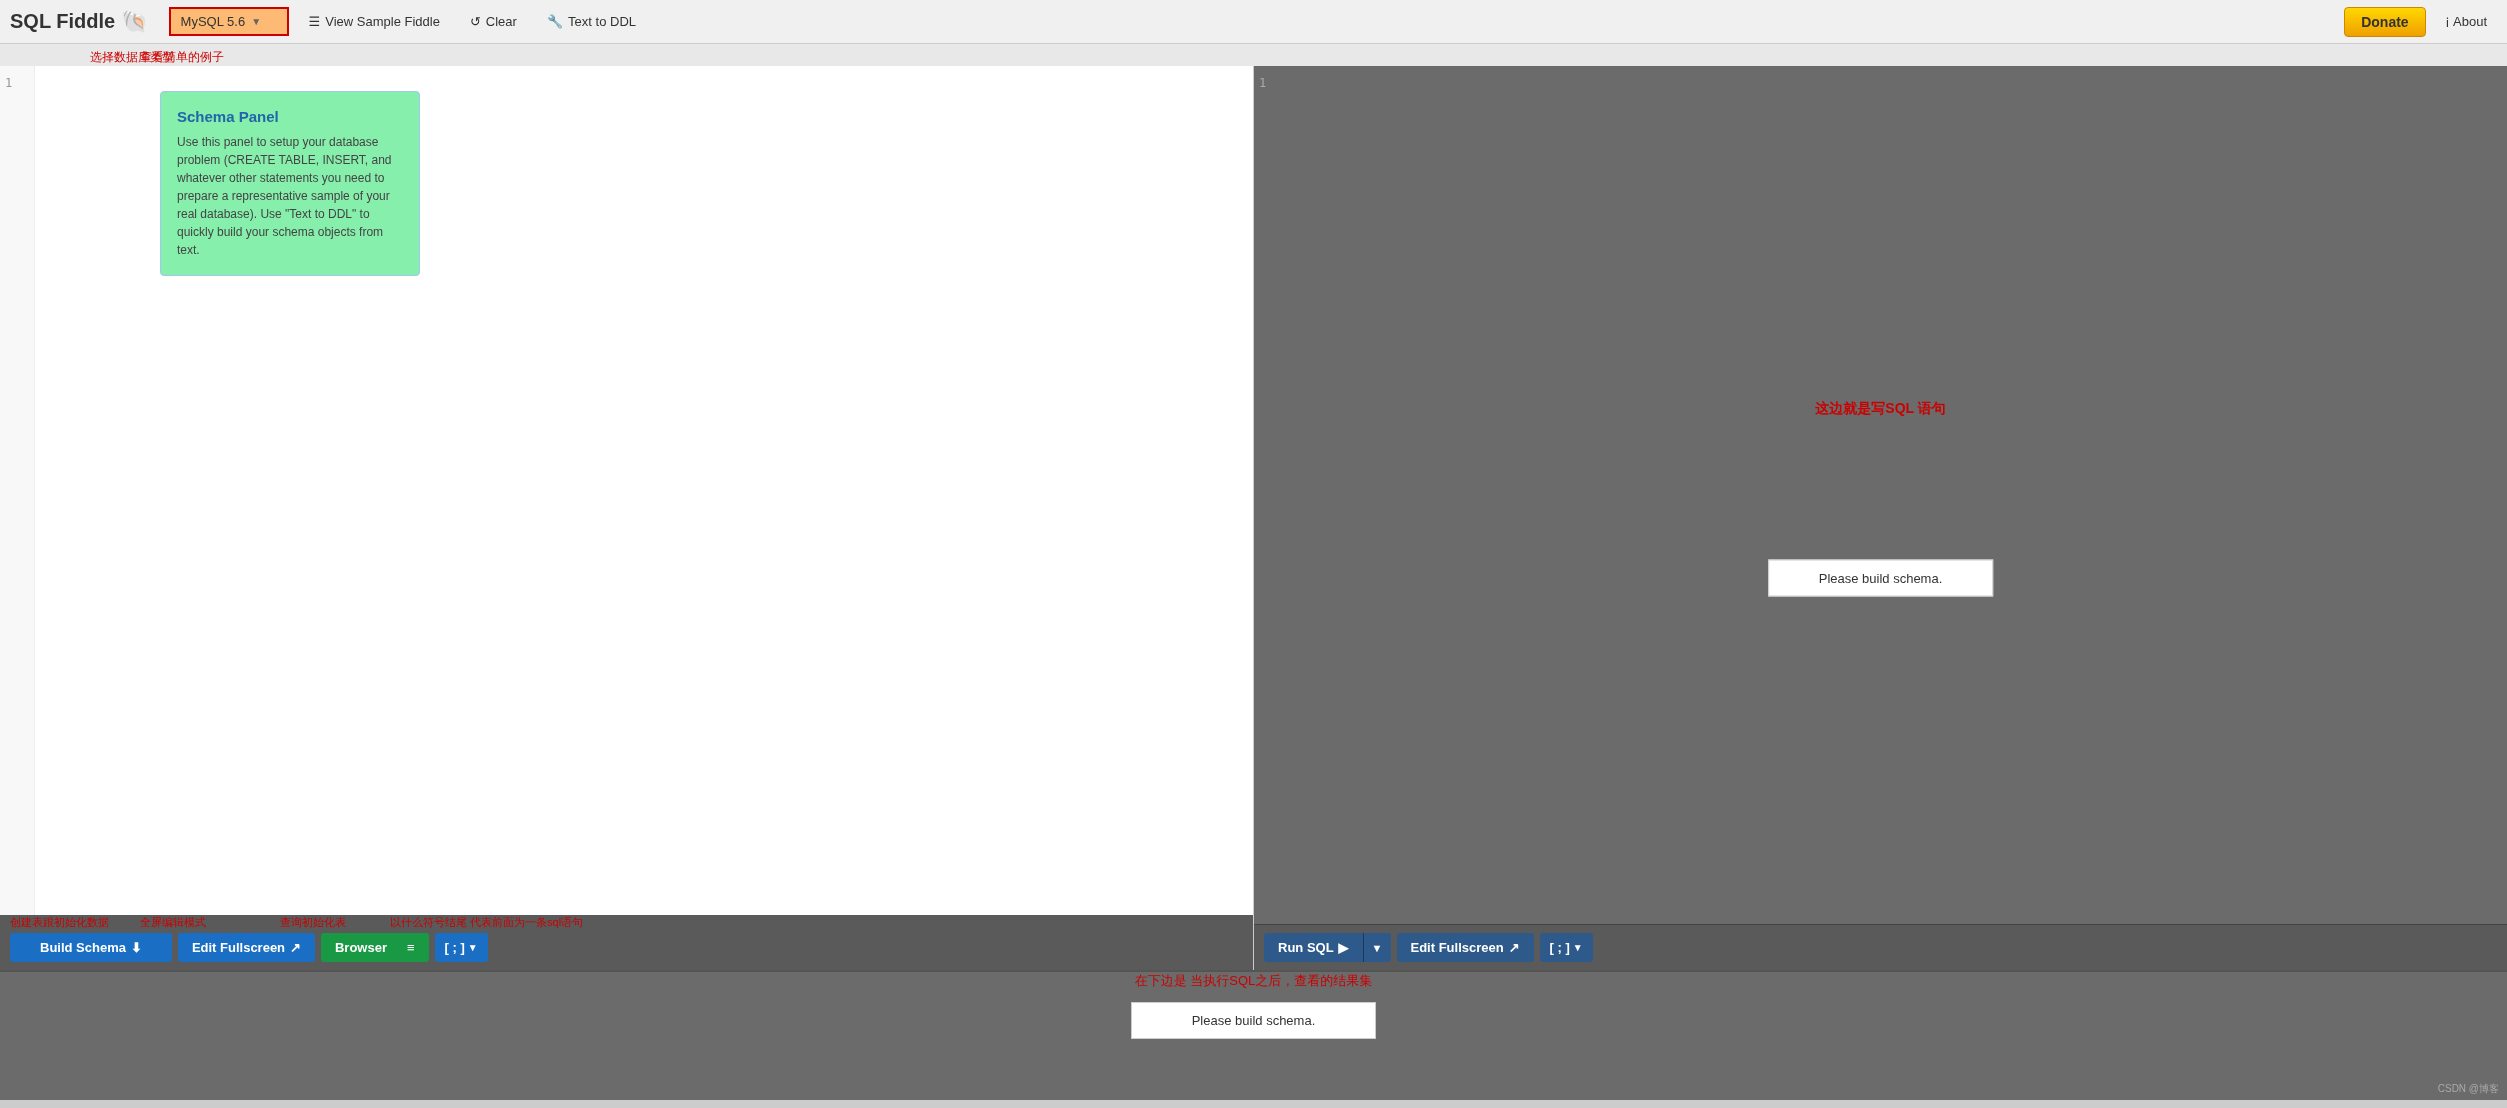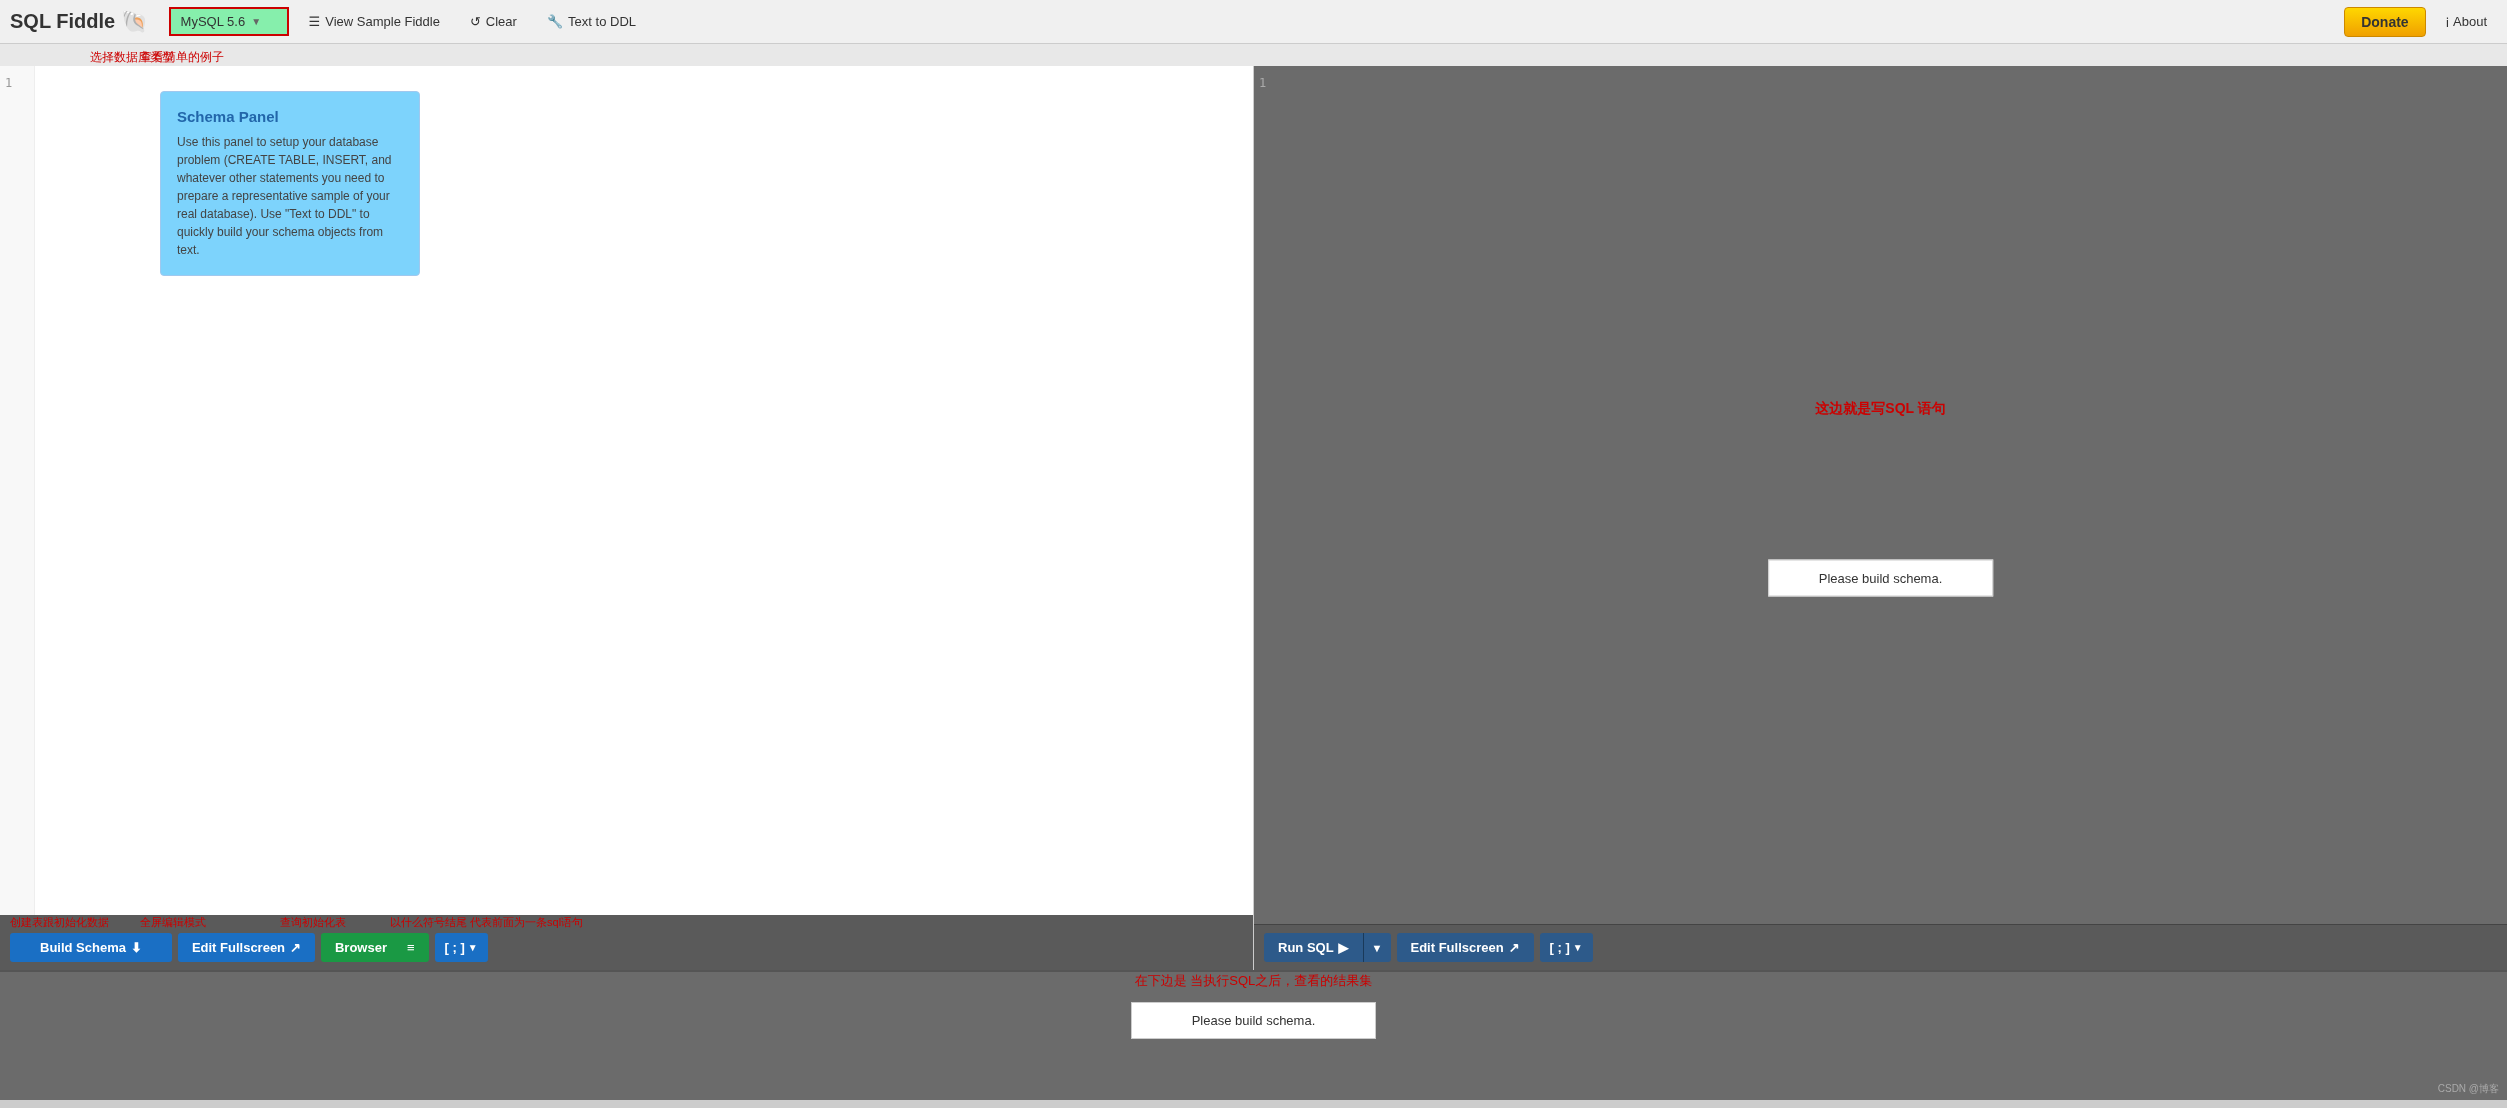--- a/index.html
+++ b/index.html
@@ -21,21 +21,21 @@
       gap: 6px;
       margin-right: 10px;
     }
     #logo-text {
       font-size: 20px;
       font-weight: bold;
       color: #333;
     }
     #db-selector {
       border: 2px solid #cc0000;
-      background: #86efac;
+      background: #fdba74;
       padding: 5px 10px;
       font-size: 13px;
       cursor: pointer;
       color: #333;
       display: flex;
       align-items: center;
       gap: 6px;
       min-width: 120px;
     }
     .nav-btn {
@@ -116,21 +116,21 @@
       font-family: monospace;
       font-size: 12px;
     }
 
     
     #schema-help {
       position: absolute;
       top: 25px;
       left: 160px;
       width: 260px;
-      background: #7dd3fc;
+      background: #86efac;
       border: 1px solid #a0c8ee;
       border-radius: 4px;
       padding: 16px;
       z-index: 10;
     }
     #schema-help-title {
       font-size: 15px;
       font-weight: bold;
       color: #2266aa;
       margin-bottom: 8px;

